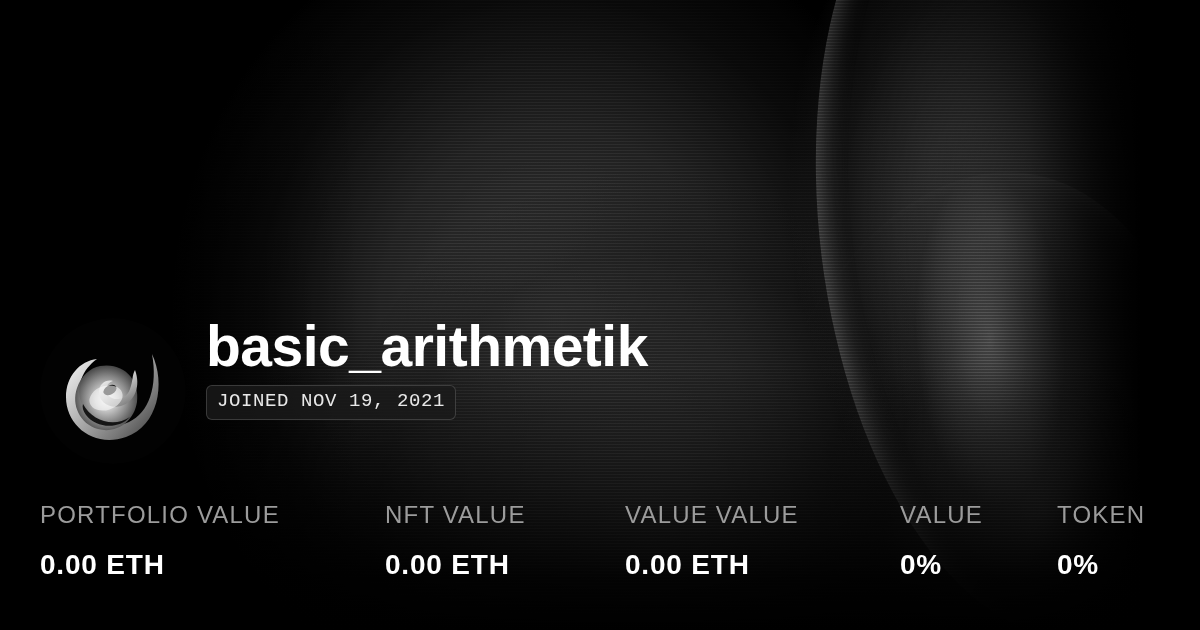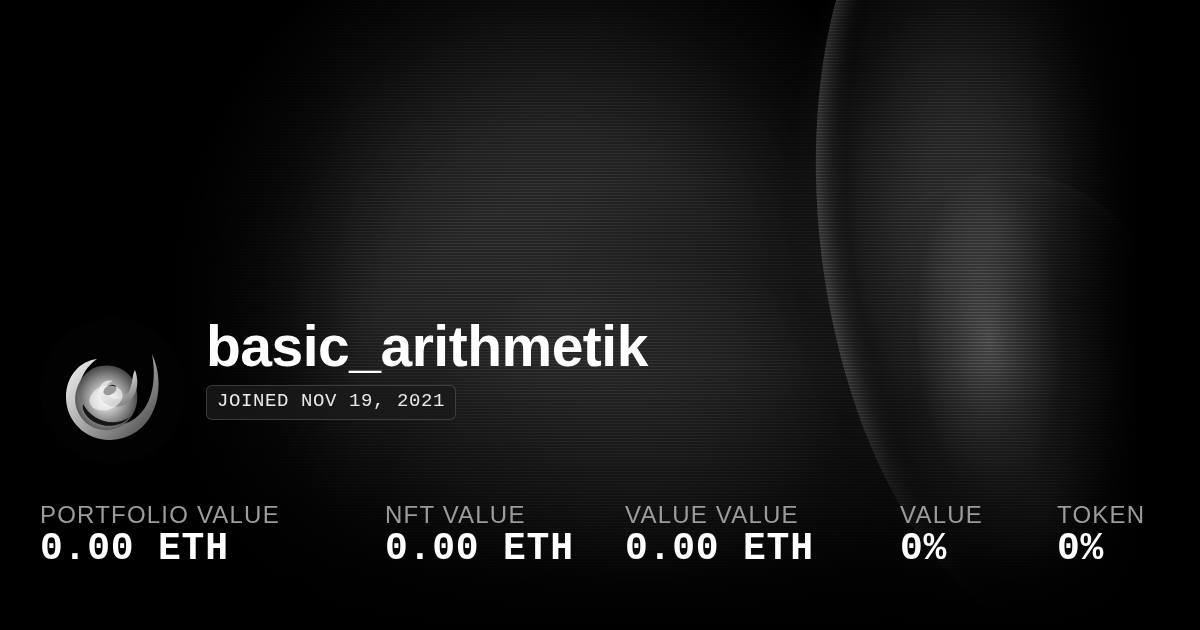--- a/index.html
+++ b/index.html
@@ -247,26 +247,27 @@
   .stat-label {
     font-family: Liberation Sans, sans-serif;
     font-size: 24px;
     letter-spacing: 1.2px;
     color: #9c9c9c;
     white-space: nowrap;
     line-height: 1.1;
   }
 
   .stat-value {
-    font-family: Liberation Mono, monospace;
-    font-size: 38px;
+    font-family: Liberation Sans, sans-serif;
+    font-size: 28px;
     font-weight: 700;
     letter-spacing: 0.8px;
     color: #ffffff;
     white-space: nowrap;
+    margin-top: 22px;
     line-height: 1.1;
   }
 </style>
 </head>
 <body>
 
 <div id="card">
 
   <div class="bg-layer">
     <div class="blob blob-a"></div>

